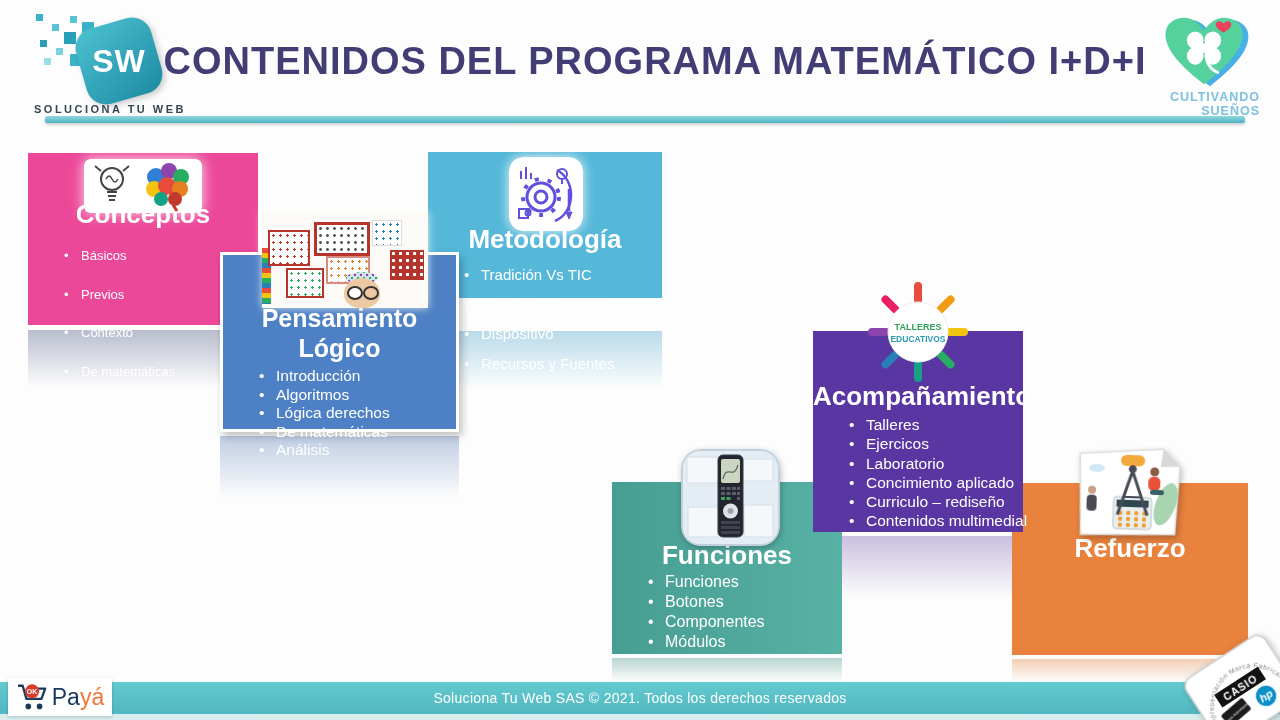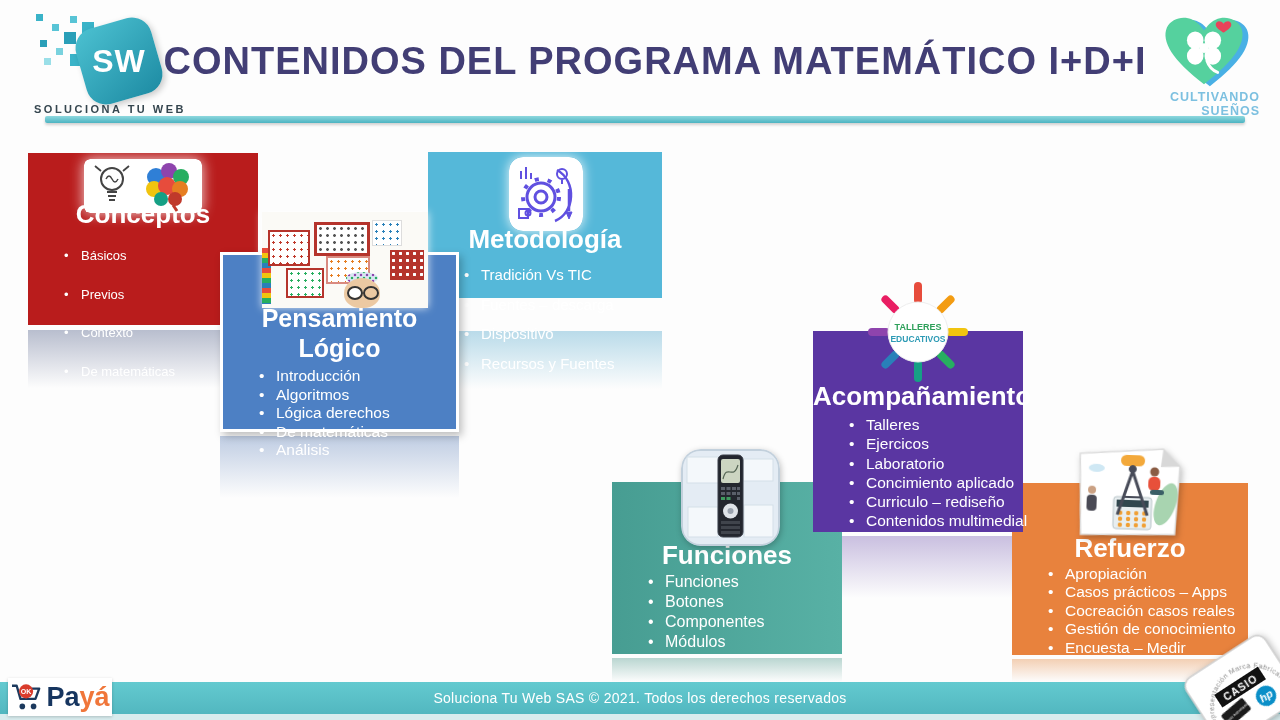--- a/index.html
+++ b/index.html
@@ -41,21 +41,21 @@
   .heart-cap1{font-size:12.5px;font-weight:700;letter-spacing:1px;color:#7cc0e0;margin-top:-2px;}
   .heart-cap2{font-size:12.5px;font-weight:700;letter-spacing:1px;color:#7cc0e0;}
   
   .card{position:absolute;color:#fff;z-index:2;}
   .card h2{margin:0;text-align:center;font-weight:700;line-height:30px;}
   .card ul{list-style:none;margin:0;padding:0 0 0 36px;}
   .card li{position:relative;padding-left:17px;font-weight:500;}
   .card li::before{content:"•";position:absolute;left:0;}
   .reflection{position:absolute;z-index:1;}
 
-  .card-conceptos{left:28px;top:153px;width:230px;height:172px;background:#b91c1c;}
+  .card-conceptos{left:28px;top:153px;width:230px;height:172px;background:#ec4899;}
   .card-conceptos h2{margin-top:46px;font-size:26px;}
   .card-conceptos ul{margin-top:6px;}
   .card-conceptos li{font-size:13px;line-height:22.5px;margin-top:16px;}
   .refl-conceptos{left:28px;top:330px;width:230px;height:58px;
     background:linear-gradient(rgba(128,138,168,.55),rgba(128,138,168,0));}
   .icon-conceptos{position:absolute;left:84px;top:159px;z-index:4;border-radius:6px;
     box-shadow:0 0 14px rgba(255,255,255,.85);}
 
   .card-pensamiento{left:220px;top:252px;width:233px;height:174px;background:#4d80c4;
     border:3px solid #fff;box-shadow:3px 4px 8px rgba(0,0,0,.25);z-index:3;}
@@ -127,21 +127,21 @@
   .icon-refuerzo{position:absolute;left:1076px;top:445px;z-index:4;transform:rotate(2deg);
     filter:drop-shadow(2px 3px 3px rgba(0,0,0,.25));}
 
   
   .footer-bar{position:absolute;left:0;top:682px;width:1280px;height:32px;z-index:2;
     background:linear-gradient(#63cad0,#52b7c0);}
   .footer-bar .copy{line-height:32px;text-align:center;color:#fff;font-size:14px;letter-spacing:.3px;}
   .footer-strip{position:absolute;left:0;top:714px;width:1280px;height:6px;background:#d8ecee;z-index:2;}
   .paya{position:absolute;left:8px;top:678px;width:104px;height:38px;background:#fff;z-index:3;
     display:flex;align-items:center;justify-content:center;box-shadow:0 1px 3px rgba(0,0,0,.2);}
-  .paya .word{font-size:27px;font-weight:700;margin-left:2px;}
+  .paya .word{font-size:23px;font-weight:400;margin-left:2px;}
   .paya .p1{color:#16355f;}
   .paya .p2{color:#f0763a;}
   .fab-badge{position:absolute;left:1190px;top:646px;z-index:3;transform:rotate(-33deg);
     filter:drop-shadow(1px 2px 3px rgba(0,0,0,.25));}
 </style>
 </head>
 <body>
 
 <div class="slide">
 
@@ -343,27 +343,20 @@
       <circle cx="49.5" cy="62" r="3" fill="#9aa2ae"></circle>
     <g fill="#40444c">
       <rect x="40" y="72" width="19" height="3"></rect>
         <rect x="40" y="77" width="19" height="3"></rect>
         <rect x="40" y="82" width="19" height="3"></rect>
     </g>
   </svg>
 
   <div class="card card-refuerzo">
     <h2>Refuerzo</h2>
-    <ul>
-        <li>Apropiación</li>
-        <li>Casos prácticos – Apps</li>
-        <li>Cocreación casos reales</li>
-        <li>Gestión de conocimiento</li>
-        <li>Encuesta – Medir</li>
-      </ul>
   </div>
   <svg class="icon-refuerzo" width="106" height="94" viewBox="0 0 106 94">
     <path d="M3,10 L86,3 L103,20 L100,88 L6,91 Z" fill="#fff" stroke="#ddd" stroke-width="1.5"></path>
     <path d="M86,3 L103,20 L84,21 Z" fill="#d8d8d8"></path>
     <ellipse cx="20" cy="24" rx="8" ry="4" fill="#cfe8f4"></ellipse>
     <rect x="44" y="10" width="24" height="11" rx="5.5" fill="#f3a93b"></rect>
     <ellipse cx="90" cy="58" rx="10" ry="22" fill="#a8d4b0" transform="rotate(18 90 58)"></ellipse>
     <g>
       <rect x="38" y="52" width="38" height="32" rx="3" fill="#e8eef0" stroke="#b8c4c8"></rect>
       <rect x="41" y="55" width="32" height="7" fill="#31474e"></rect>

